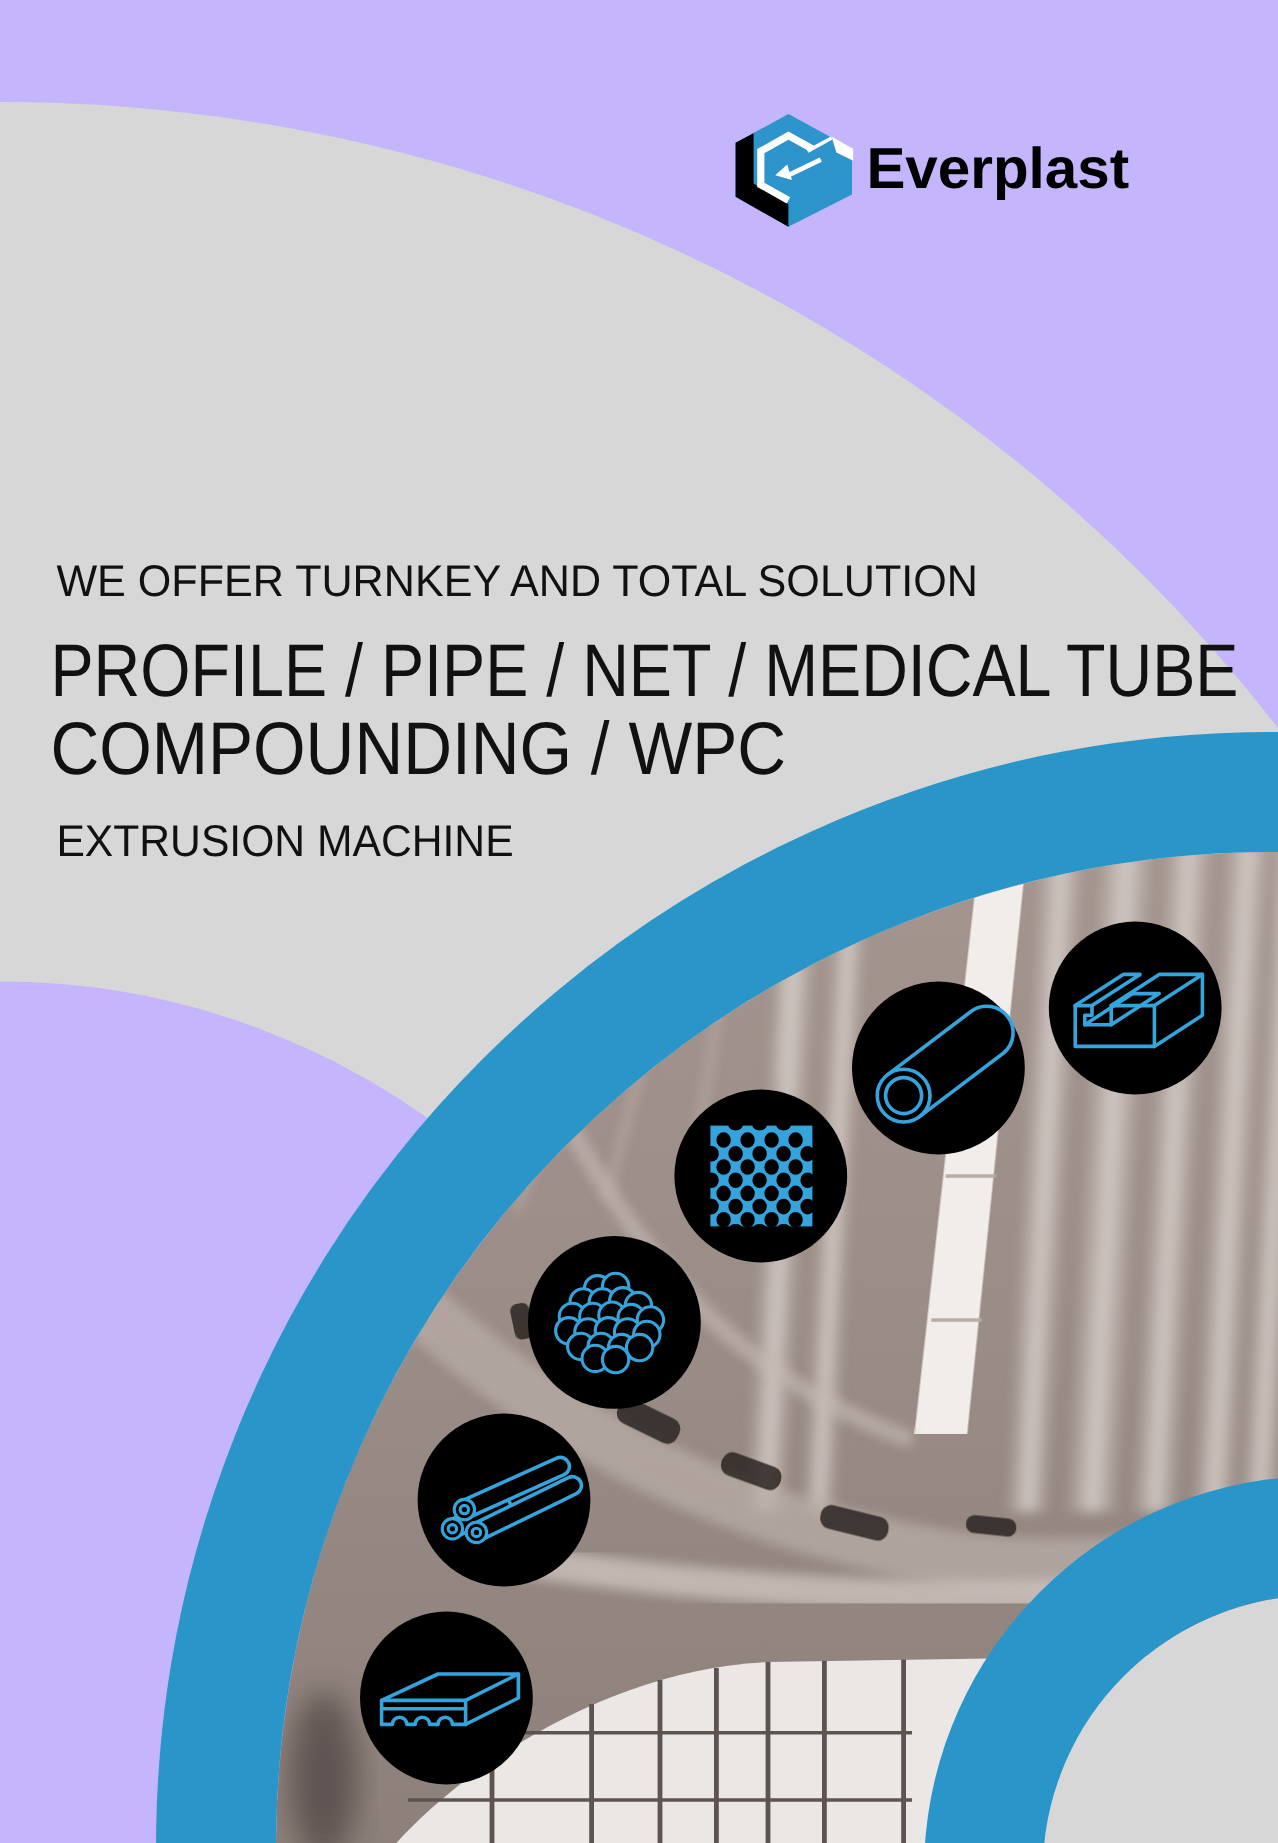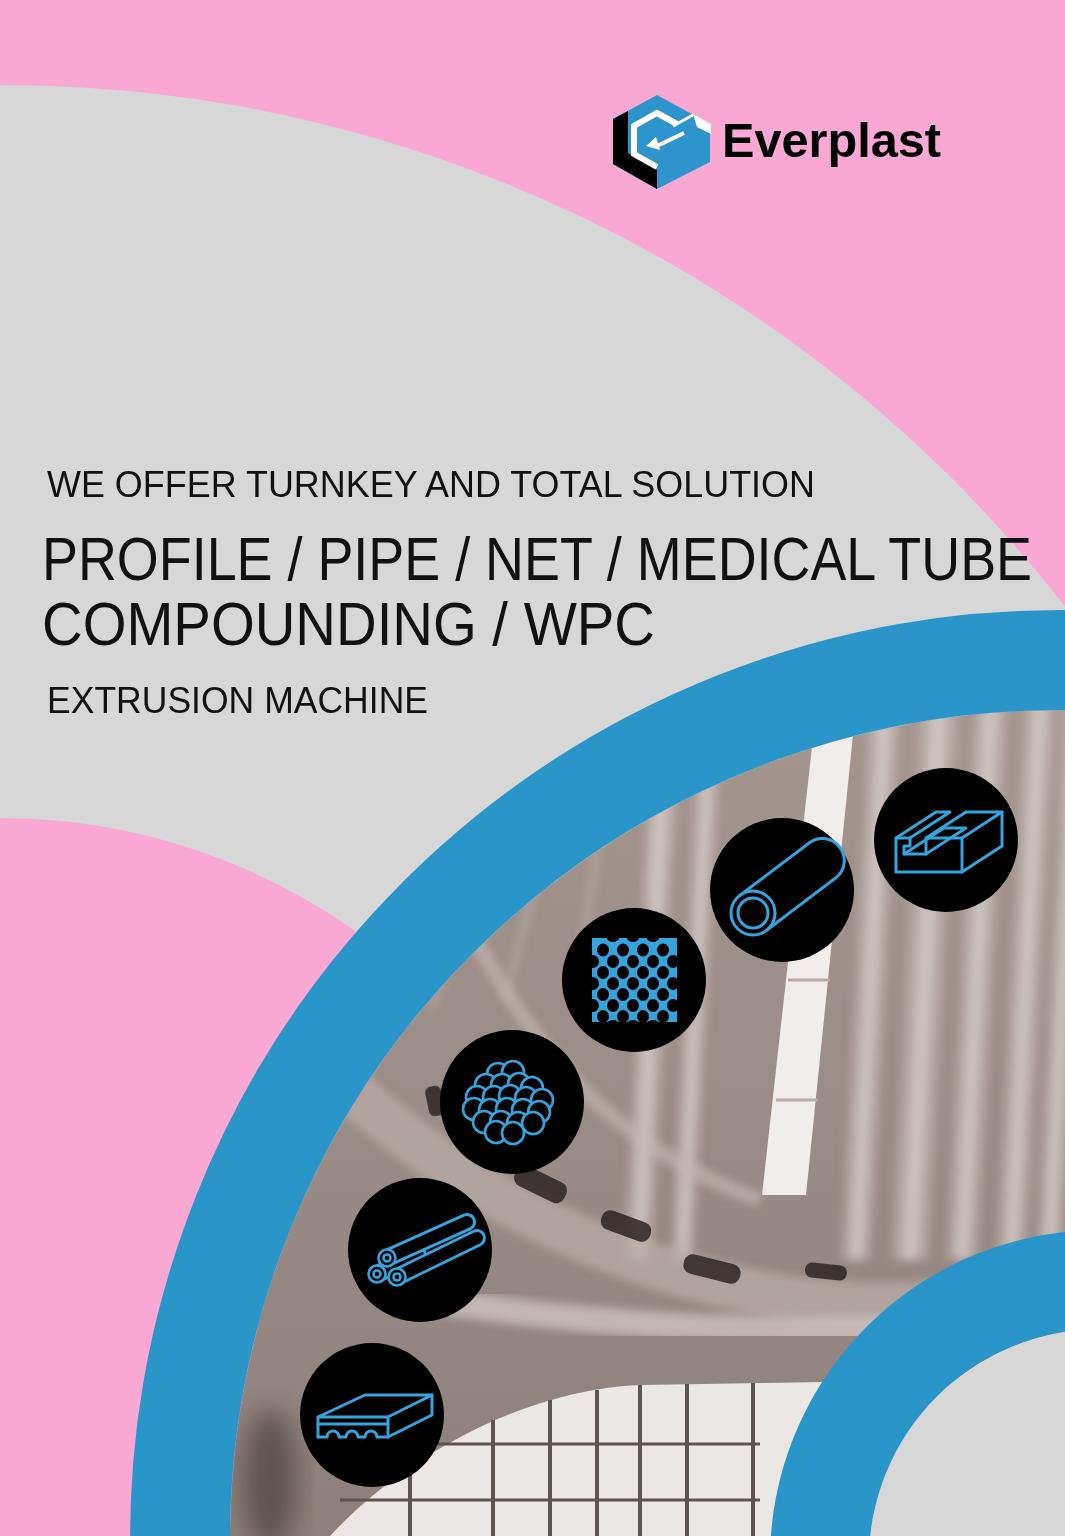--- a/index.html
+++ b/index.html
@@ -1,16 +1,16 @@
 <!DOCTYPE html>
 <html><head>
 <meta charset="utf-8">
 <style>
   html, body { margin: 0; padding: 0; background: #ffffff; }
-  .page { position: relative; width: 1065px; height: 1536px; overflow: hidden; background: #f9a8d4; }
+  .page { position: relative; width: 1065px; height: 1536px; overflow: hidden; background: #c4b5fd; }
   .page > svg { position: absolute; left: 0; top: 0; display: block; }
   .headline { font-family: "Liberation Sans", "DejaVu Sans", sans-serif; fill: #111111; font-weight: normal; }
   .brand-text { font-family: "Liberation Sans", "DejaVu Sans", sans-serif; font-weight: bold; fill: #000000; }
   .ico { fill: none; stroke: #35a4dd; stroke-width: 3; stroke-linejoin: round; stroke-linecap: round; }
   .pellet { fill: #000000; stroke: #35a4dd; stroke-width: 2.6; }
 </style>
 </head>
 <body>
 
 <div class="page">

